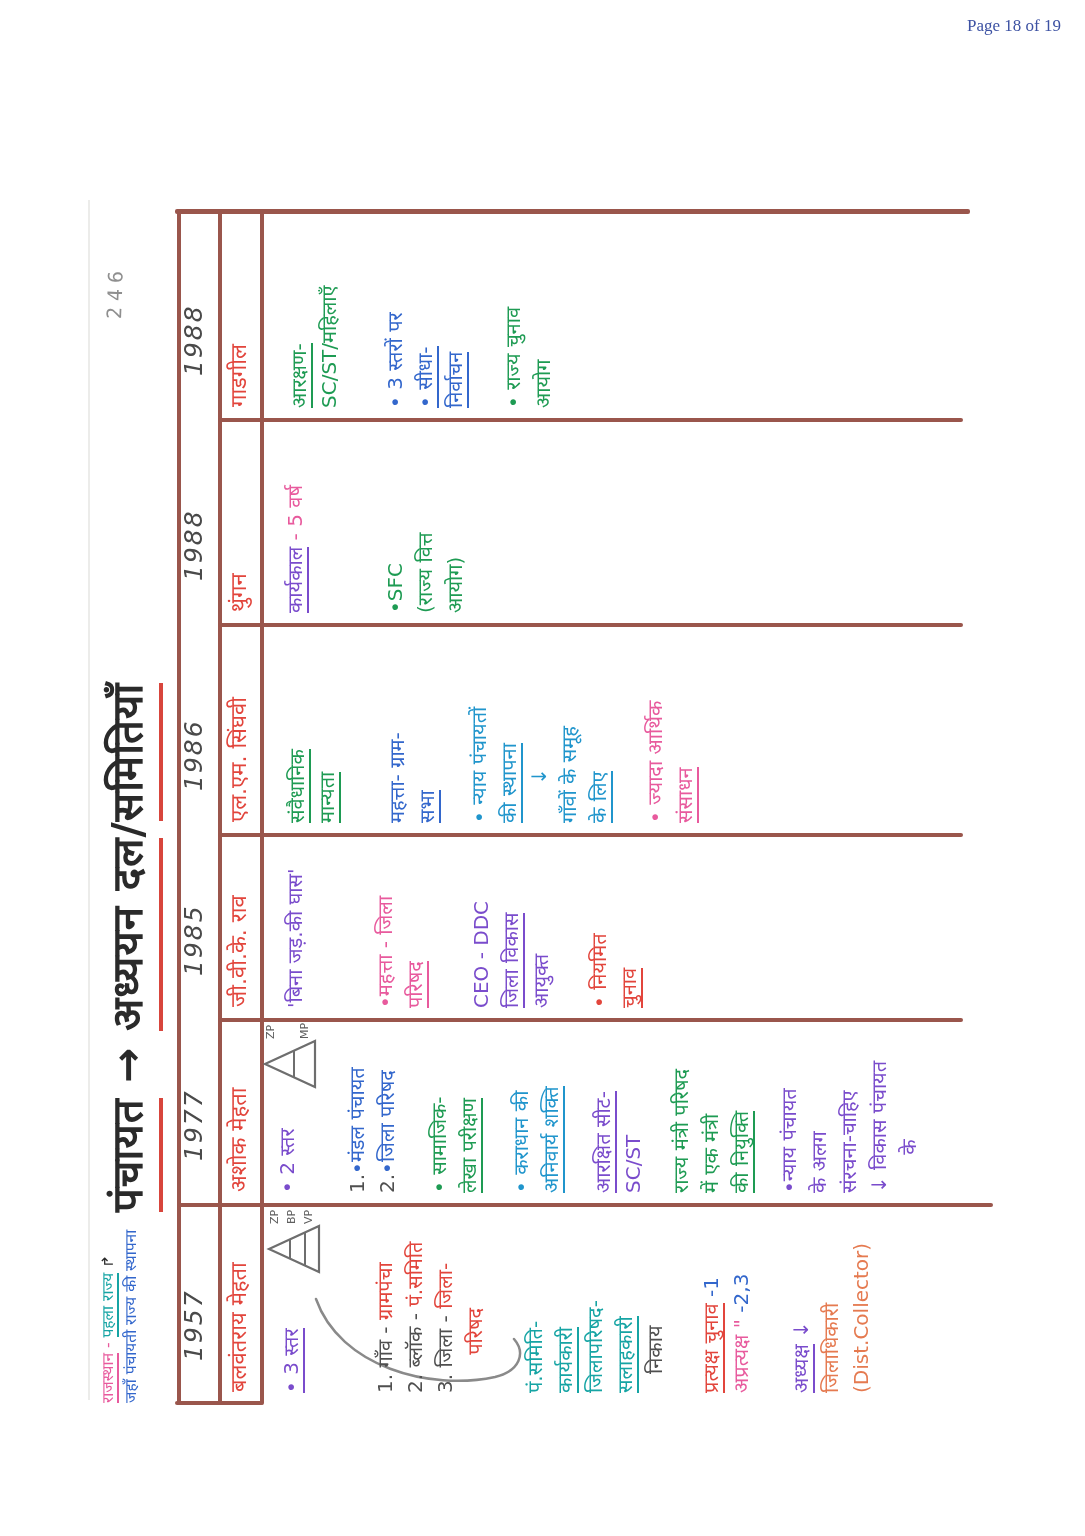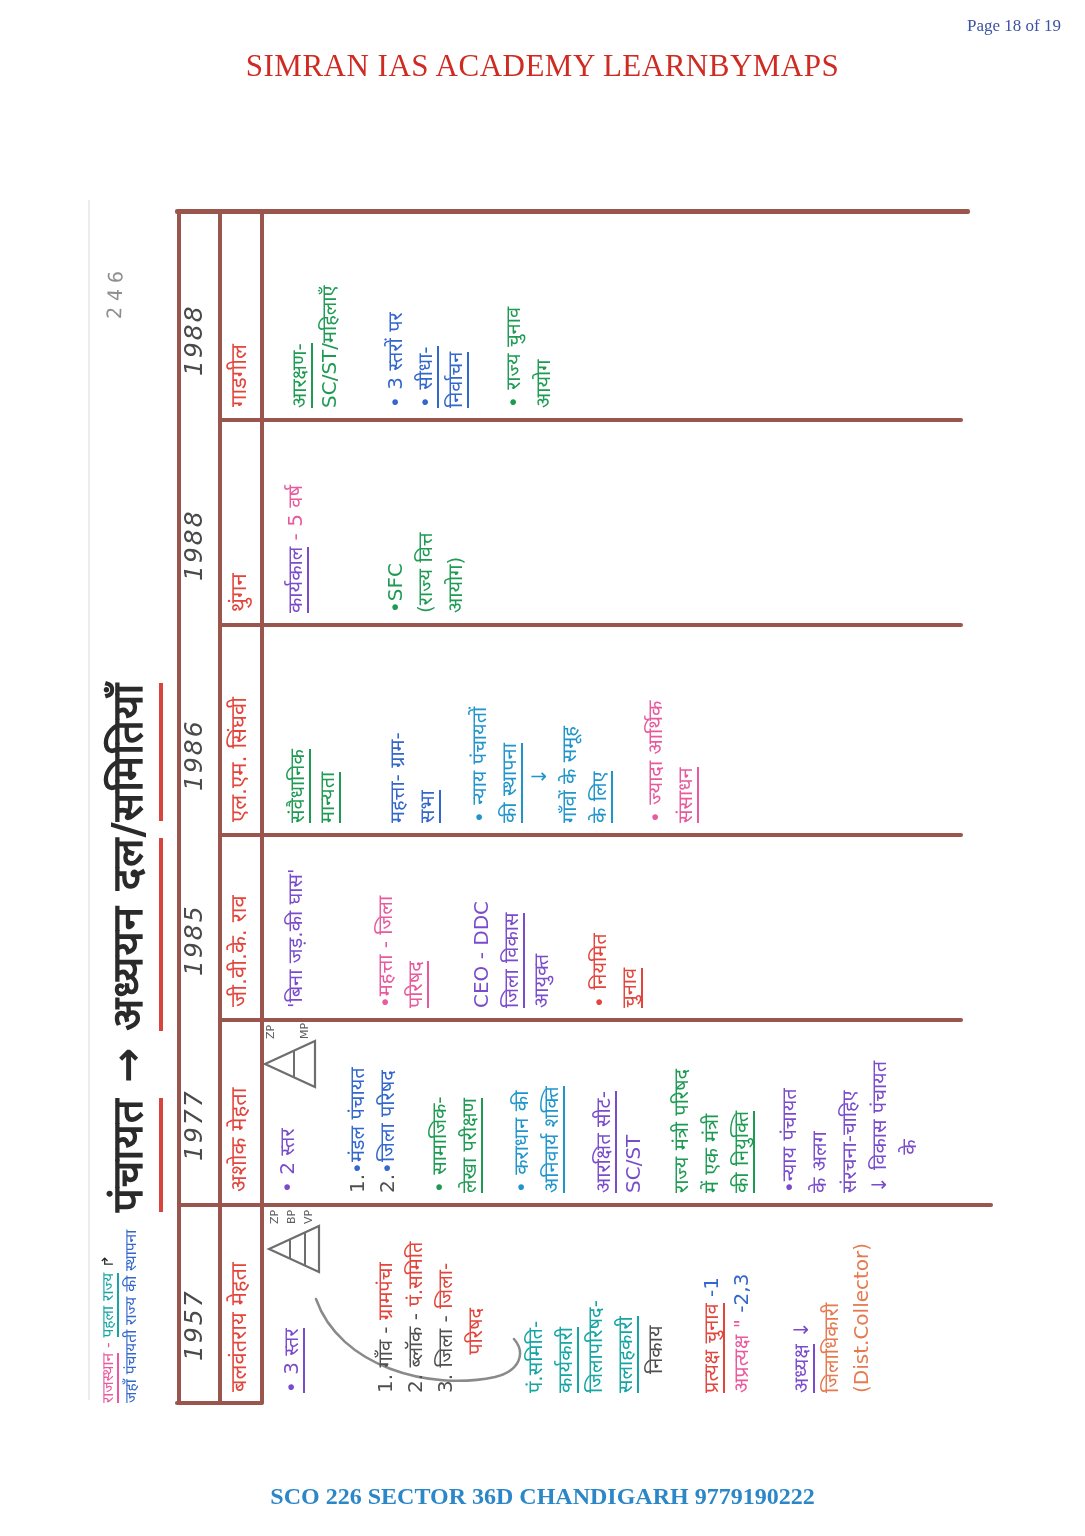--- a/index.html
+++ b/index.html
@@ -30,21 +30,20 @@
   .group{position:relative;}
   .hline{white-space:pre-wrap;font-size:20px;line-height:30px;}
   .u{border-bottom:2px solid currentColor;}
   .tri{position:absolute;right:-4px;top:-12px;}
 </style>
 </head>
 <body>
 
 <div class="page">
   <div id="page-num" style="color: rgb(61, 82, 163);">Page 18 of 19</div>
-  <div id="page-title" style="color: rgb(207, 43, 35);">SIMRAN IAS ACADEMY LEARNBYMAPS</div>
 
   <div class="scan-edge"></div>
 
   <div class="notebook">
     <div id="header-note">
         <div><span class="u" style="color: rgb(232, 90, 157);">राजस्थान</span><span style="color: rgb(232, 90, 157);"> - </span><span class="u" style="color: rgb(22, 164, 164);">पहला राज्य</span><span style="color: rgb(42, 42, 42);"> ↱</span></div>
         <div><span style="color: rgb(51, 103, 204);">जहाँ पंचायती राज्य की स्थापना</span></div>
       </div>
     <div id="main-title"><span class="u-red">पंचायत</span><span> → </span><span class="u-red">अध्ययन दल</span><span>/</span><span class="u-red">समितियाँ</span></div>
     <div id="corner-number" style="color: rgb(143, 143, 143);">246</div>
@@ -223,14 +222,13 @@
             </div>
             <div class="group" style="margin-top: 28px;">
               <div class="hline"><span style="color: rgb(30, 155, 83);">• राज्य चुनाव</span></div>
               <div class="hline"><span style="color: rgb(30, 155, 83);">आयोग</span></div>
             </div>
           </div>
         </div>
       </div>
   </div>
 
-  <div id="page-footer" style="color: rgb(43, 135, 200);">SCO 226 SECTOR 36D CHANDIGARH 9779190222</div>
 </div>
 
 </body></html>

